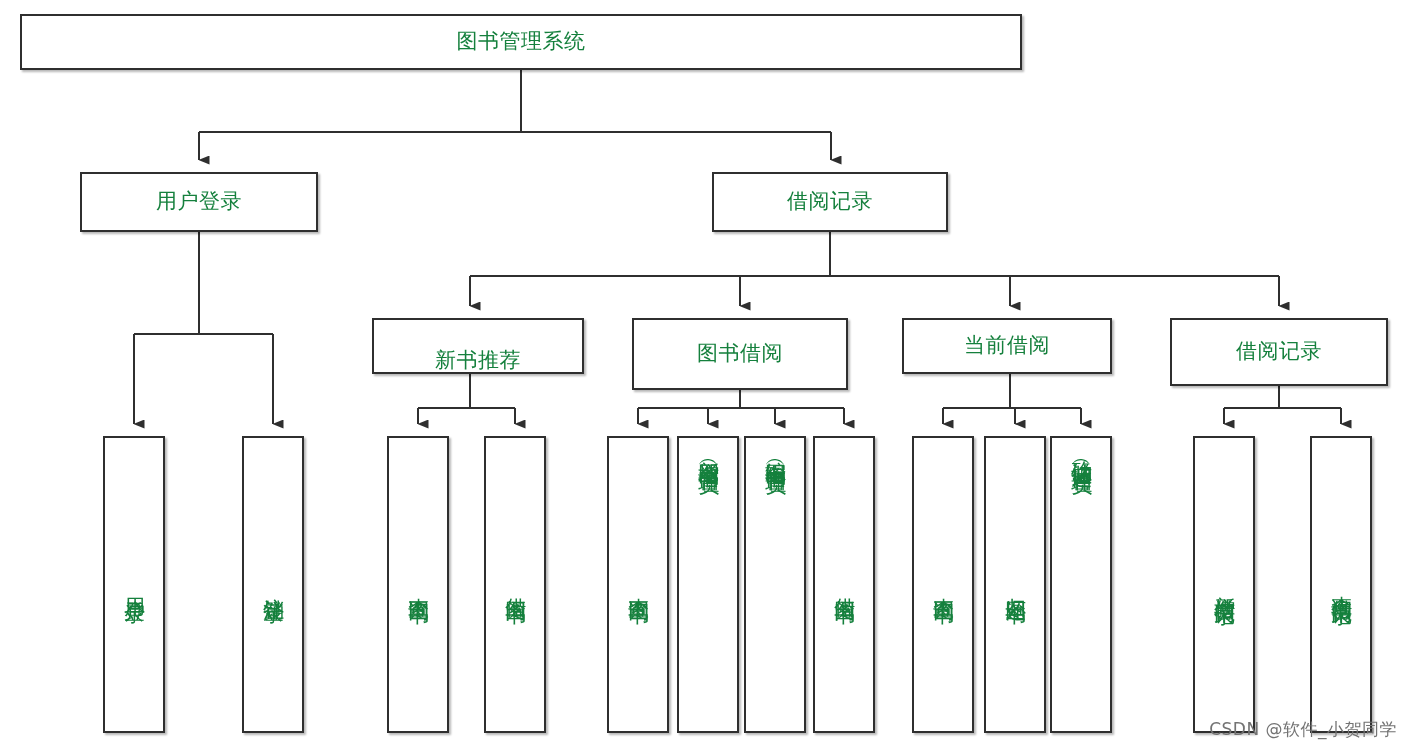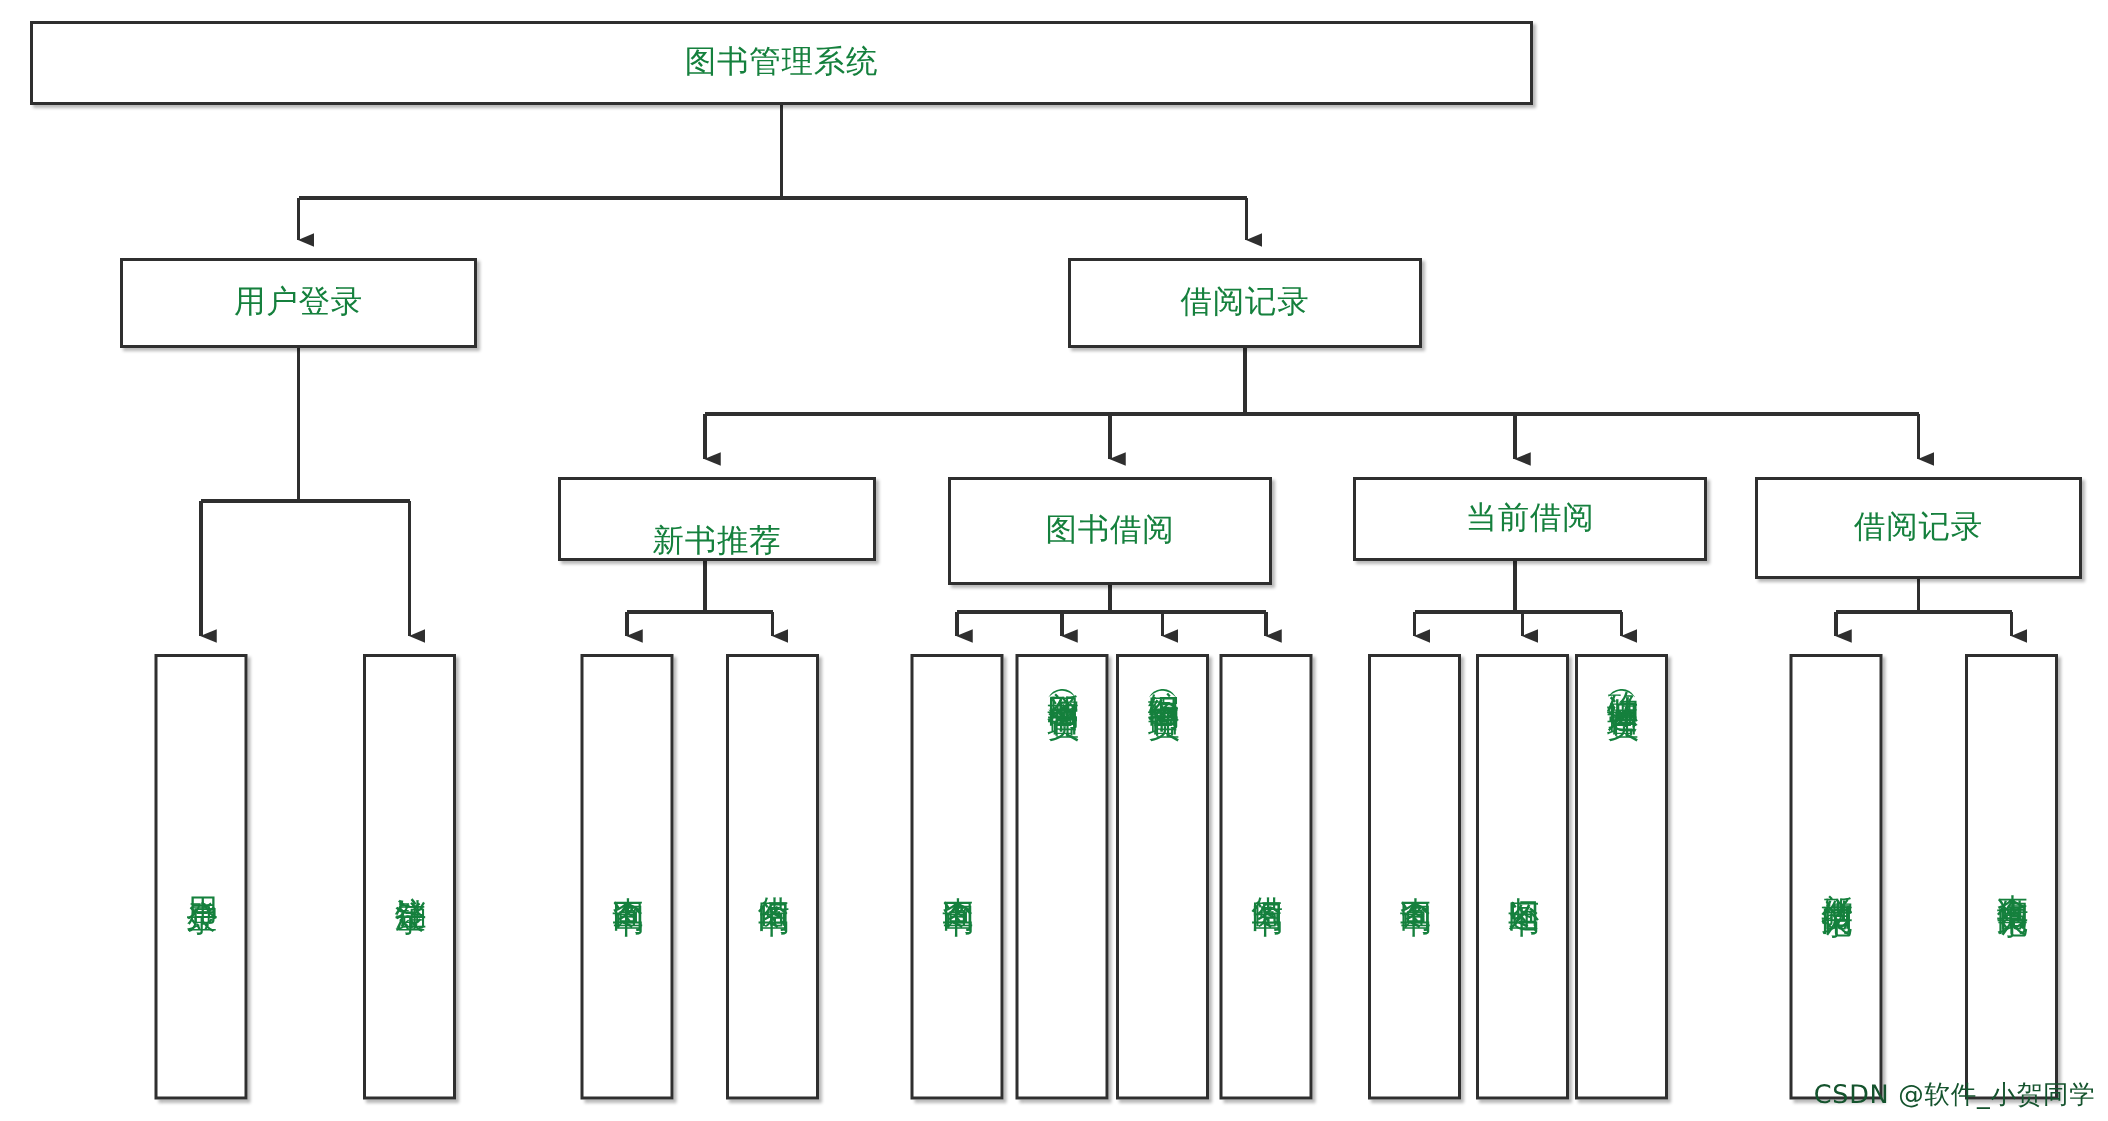--- a/index.html
+++ b/index.html
@@ -58,21 +58,21 @@
   }
   .node-box.vertical.centered {
     align-items: center;
     padding-top: 0;
   }
   #watermark {
     position: absolute;
     right: 8px;
     bottom: 6px;
     font-size: 17px;
-    color: #14532d;
+    color: #737373;
     letter-spacing: 0.5px;
     white-space: nowrap;
     pointer-events: none;
   }
 </style>
 </head>
 <body>
 
 <div id="canvas">
 
@@ -137,21 +137,21 @@
   <div class="node-box" style="left:712px; top:172px; width:236px; height:60px;">
     <span class="node-label-h">借阅记录</span>
   </div>
 
   <div class="node-box" style="left:372px; top:318px; width:212px; height:56px;align-items:flex-end;">
     <span class="node-label-h">新书推荐</span>
   </div>
   <div class="node-box" style="left:632px; top:318px; width:216px; height:72px;">
     <span class="node-label-h">图书借阅</span>
   </div>
-  <div class="node-box" style="left:902px; top:318px; width:236px; height:56px;">
+  <div class="node-box" style="left:902px; top:318px; width:210px; height:56px;">
     <span class="node-label-h">当前借阅</span>
   </div>
   <div class="node-box" style="left:1170px; top:318px; width:218px; height:68px;">
     <span class="node-label-h">借阅记录</span>
   </div>
 
   <div class="node-box vertical centered" style="left:103px; top:436px; width:62px; height:297px;">
     <span class="node-label-v">用户登录</span>
   </div>
   <div class="node-box vertical centered" style="left:242px; top:436px; width:62px; height:297px;">

